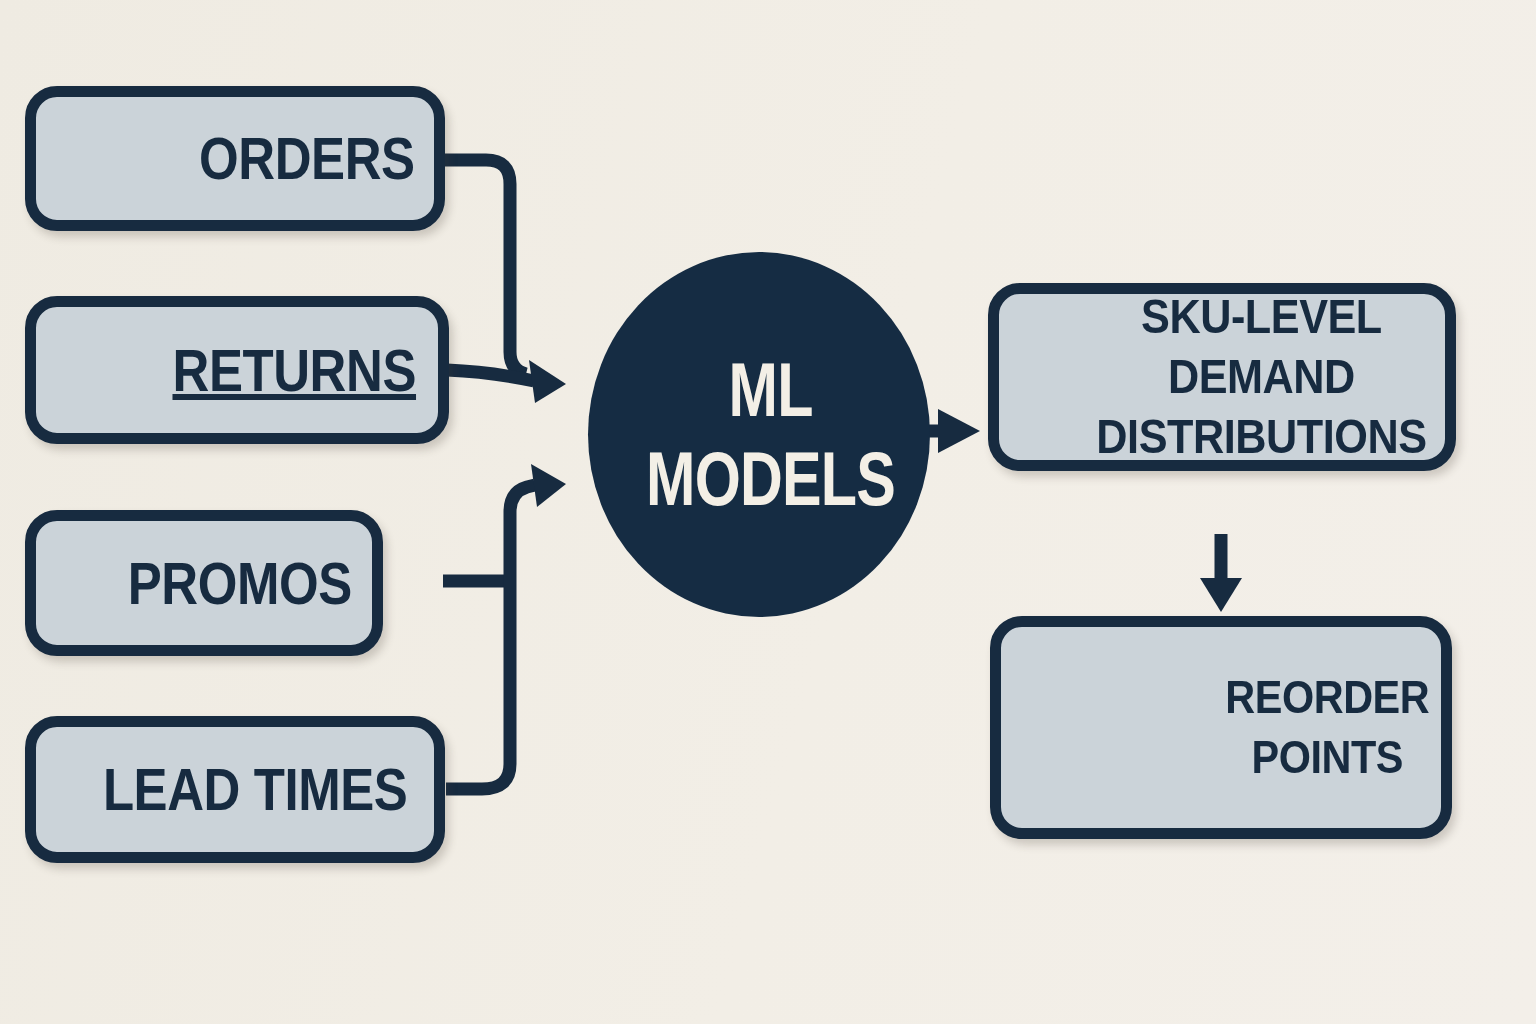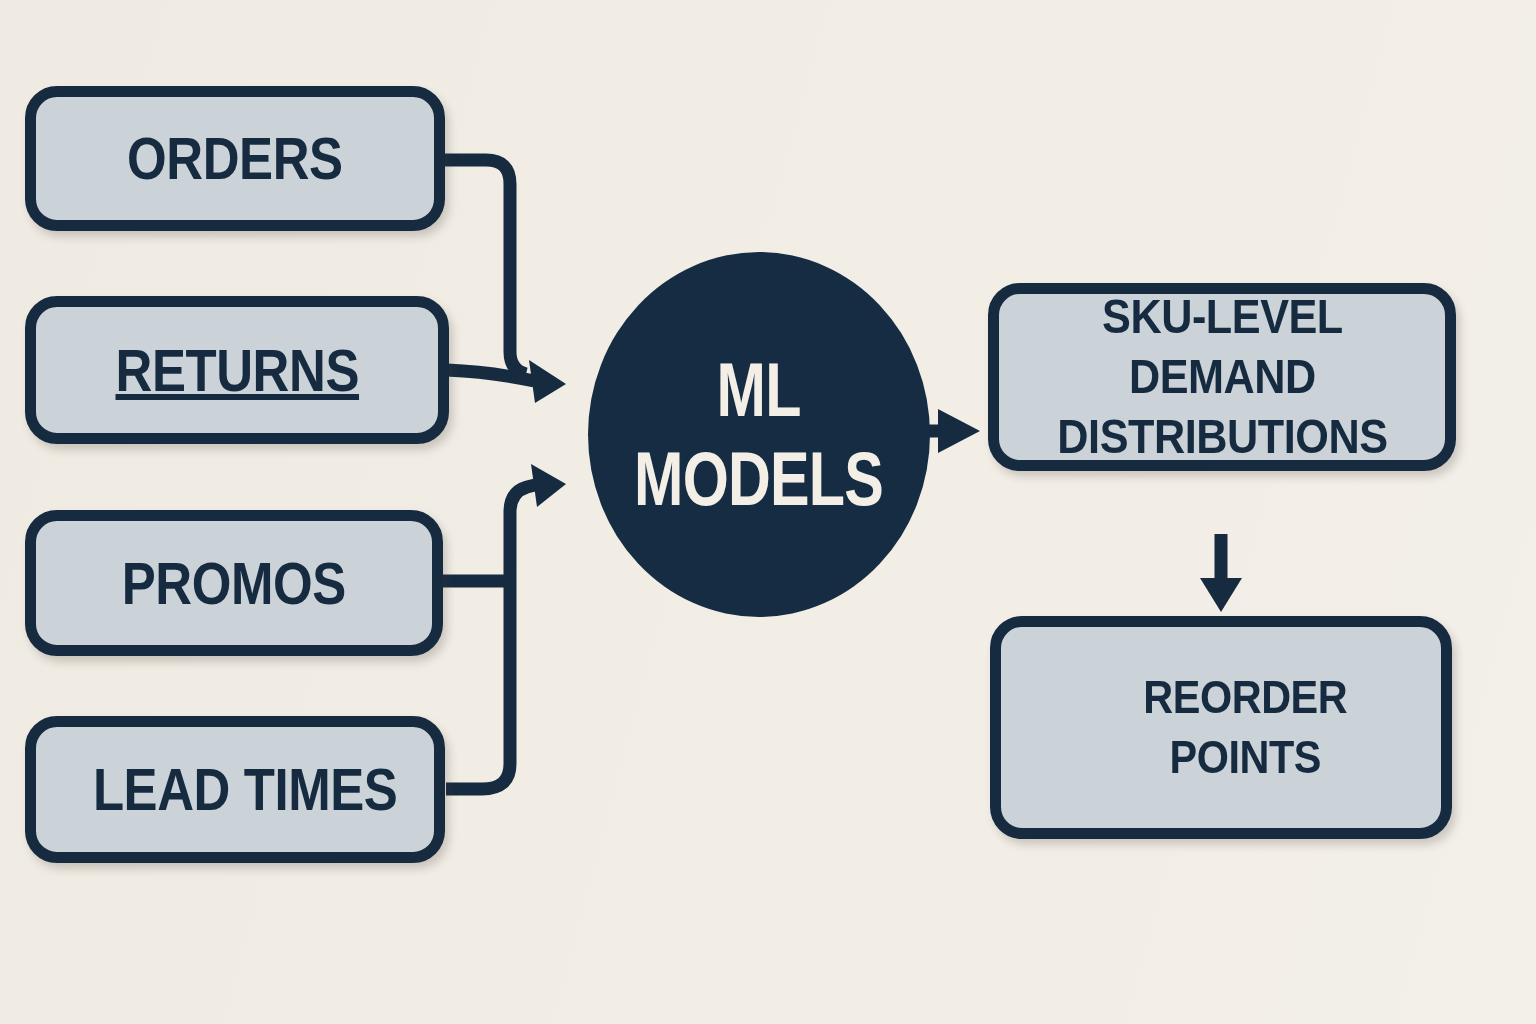--- a/index.html
+++ b/index.html
@@ -36,37 +36,37 @@
   .wires polygon{
     fill:var(--ink);
     stroke:none;
   }
   .node{
     position:absolute;
     box-sizing:border-box;
     background:var(--node-fill);
     border:11px solid var(--ink);
     border-radius:32px;
-    display:flex;align-items:center;justify-content:center;
+    display:flex;align-items:center;justify-content:flex-end;
     color:var(--ink);
     font-weight:700;
     box-shadow:4px 6px 9px rgba(70,60,48,0.22);
   }
   .label{
     text-align:center;
     letter-spacing:-0.5px;
     transform:scaleX(0.85);
     transform-origin:center;
     white-space:nowrap;
   }
   .label span{display:block;}
   
   #node-orders    {left:25px; top:86px;  width:420px; height:145px; font-size:60px;}
   #node-returns   {left:25px; top:296px; width:424px; height:148px; font-size:60px;text-decoration:underline;}
-  #node-promos    {left:25px; top:510px; width:418px; height:146px; font-size:60px;}
+  #node-promos    {left:25px; top:510px; width:358px; height:146px; font-size:60px;}
   #node-lead-times{left:25px; top:716px; width:420px; height:147px; font-size:60px;padding-left:20px;}
   
   #node-ml-models{
     left:588px; top:252px; width:342px; height:365px;
     background:var(--circle-fill);
     border:none;border-radius:50%;
     color:var(--circle-text);
     font-size:76px;
     box-shadow:none;
   }

